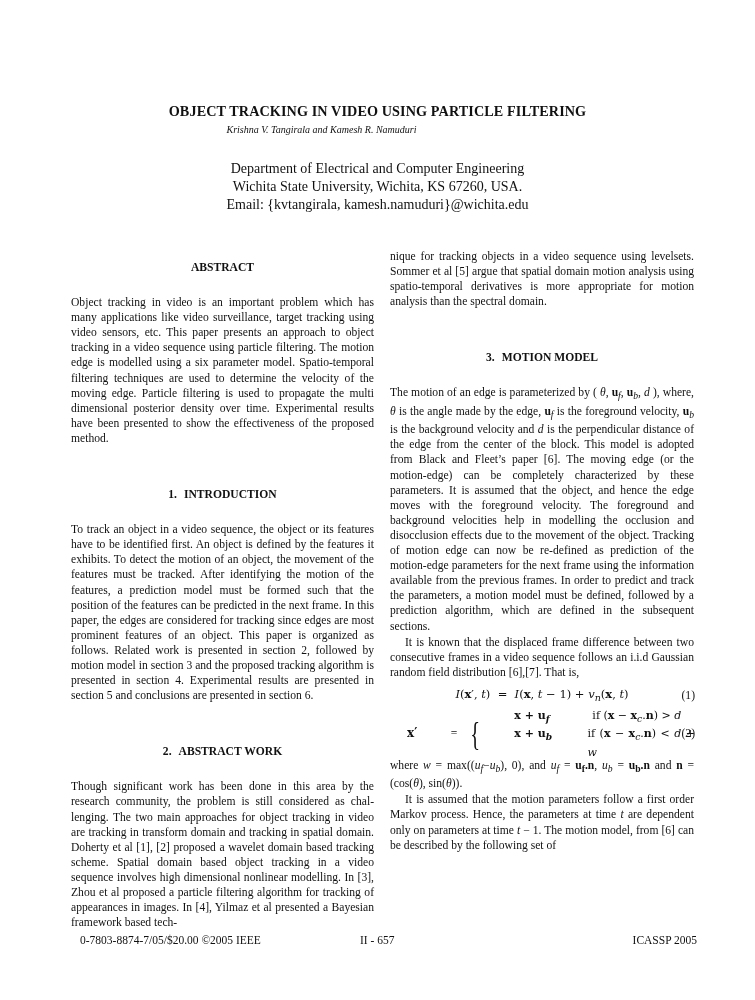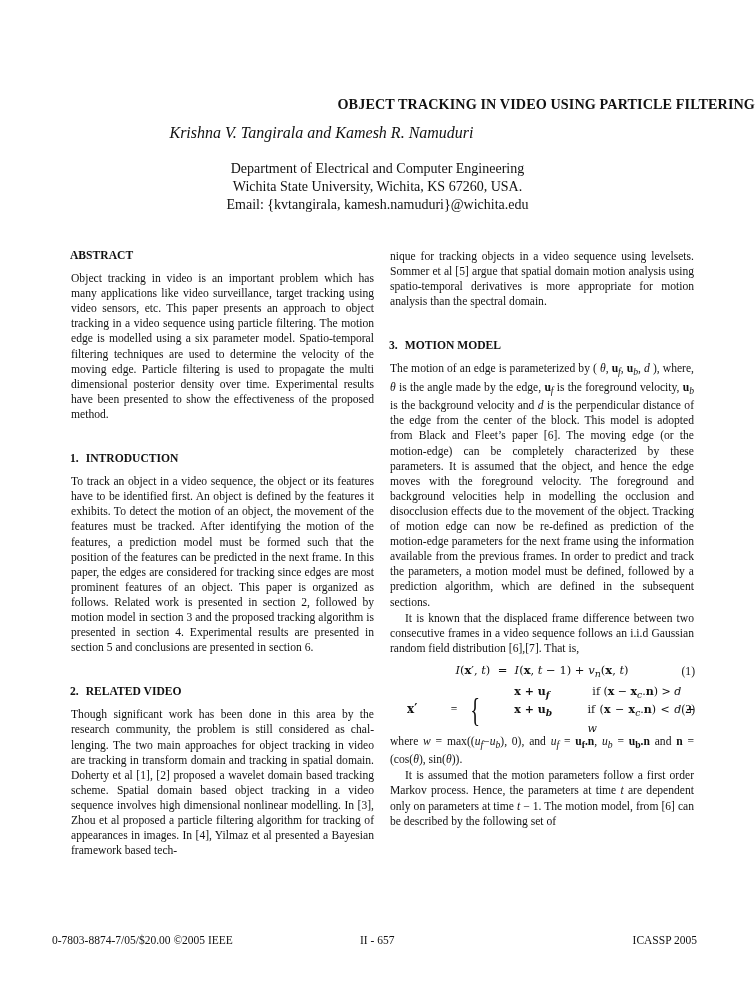--- a/index.html
+++ b/index.html
@@ -1,48 +1,48 @@
 <!DOCTYPE html>
 <html><head>
 <meta charset="utf-8">
 <style>
   html, body { margin: 0; padding: 0; background: #ffffff; }
   body { width: 755px; height: 1000px; position: relative; overflow: hidden;
          font-family: "Liberation Serif", "DejaVu Serif", serif; color: #111; }
-  .title { position: absolute; top: 96px; left: 0; width: 755px; text-align: right;
+  .title { position: absolute; top: 103px; left: 0; width: 755px; text-align: center;
            font-weight: bold; font-size: 14.2px; letter-spacing: 0.1px; }
   .authors { position: absolute; top: 124px; left: 0; width: 643px; text-align: center;
-             font-style: italic; font-size: 16px; }
+             font-style: italic; font-size: 10px; }
   .affil { position: absolute; top: 160px; left: 0; width: 755px; text-align: center;
            font-size: 14px; line-height: 18px; }
   .col { position: absolute; top: 248px; width: 305px; font-size: 11.6px; line-height: 15.1px;
          text-align: justify; hyphens: manual; }
   .col.left { left: 70px; }
   .col.right { left: 389px; width: 306px; }
-  .sec-head { text-align: left; font-weight: bold; font-size: 11.6px; margin: 0; }
+  .sec-head { text-align: center; font-weight: bold; font-size: 11.6px; margin: 12px; }
   .sec-head .num { margin-right: 7px; }
   p { margin: 1px; }
   .indent { text-indent: 15px; }
   .gap-s { height: 7px; }
   .gap-l { height: 28px; }
   .eq { position: relative; display: flex; align-items: center; justify-content: center; height: 30px; }
   .eq .eqnum { position: absolute; right: 0; }
   .eq .body { font-family: "DejaVu Serif", serif; font-size: 11.5px; }
   .eq2 { position: relative; height: 46px; display: flex; align-items: center; padding-left: 18px; }
   .eq2 .lhs { font-family: "DejaVu Serif", serif; font-weight: bold; font-size: 12px; width: 36px; }
   .eq2 .eqsign { width: 28px; text-align: center; }
   .eq2 .brace { font-size: 34px; line-height: 34px; font-weight: 200; margin-right: 4px; transform: scaleX(0.6); }
   .eq2 .cases { font-family: "DejaVu Serif", serif; font-size: 11px; line-height: 15px; margin-left: 27px; }
   .eq2 .case { display: flex; }
   .eq2 .case .l { width: 78px; font-weight: bold; }
   .eq2 .eqnum { position: absolute; right: 0; }
   i.m { font-style: italic; }
   b.m { font-weight: bold; }
   .footer { position: absolute; top: 934px; left: 0; width: 755px; font-size: 11.5px; }
-  .footer .fl { position: absolute; left: 52px; }
+  .footer .fl { position: absolute; left: 80px; }
   .footer .fc { position: absolute; left: 360px; }
   .footer .fr { position: absolute; right: 58px; }
 </style>
 </head>
 <body>
 
 <div class="title">OBJECT TRACKING IN VIDEO USING PARTICLE FILTERING</div>
 <div class="authors">Krishna V. Tangirala and Kamesh R. Namuduri</div>
 <div class="affil">
   <div>Department of Electrical and Computer Engineering</div>
@@ -57,21 +57,21 @@
 
   <div class="gap-l"></div>
   <div class="sec-head">
     <span class="num">1.</span><span>INTRODUCTION</span>
   </div>
   <div class="gap-s"></div>
   <p>To track an object in a video sequence, the object or its fea­tures have to be identified first. An object is defined by the features it exhibits. To detect the motion of an object, the movement of the features must be tracked. After identify­ing the motion of the features, a prediction model must be formed such that the position of the features can be pre­dicted in the next frame. In this paper, the edges are consid­ered for tracking since edges are most prominent features of an object. This paper is organized as follows. Related work is presented in section 2, followed by motion model in section 3 and the proposed tracking algorithm is presented in section 4. Experimental results are presented in section 5 and conclusions are presented in section 6.</p>
 
   <div class="gap-l"></div>
   <div class="sec-head">
-    <span class="num">2.</span><span>RELATED VIDEO</span>
+    <span class="num">2.</span><span>ABSTRACT WORK</span>
   </div>
   <div class="gap-s"></div>
   <p>Though significant work has been done in this area by the research community, the problem is still considered as chal­lenging. The two main approaches for object tracking in video are tracking in transform domain and tracking in spa­tial domain. Doherty et al [1], [2] proposed a wavelet do­main based tracking scheme. Spatial domain based object tracking in a video sequence involves high dimensional non­linear modelling. In [3], Zhou et al proposed a particle filter­ing algorithm for tracking of appearances in images. In [4], Yilmaz et al presented a Bayesian framework based tech-</p>
 </div>
 
 <div class="col right">
   <p>nique for tracking objects in a video sequence using level­sets. Sommer et al [5] argue that spatial domain motion analysis using spatio-temporal derivatives is more appropri­ate for motion analysis than the spectral domain.</p>
 
   <div class="gap-l"></div>
   <div class="sec-head">

